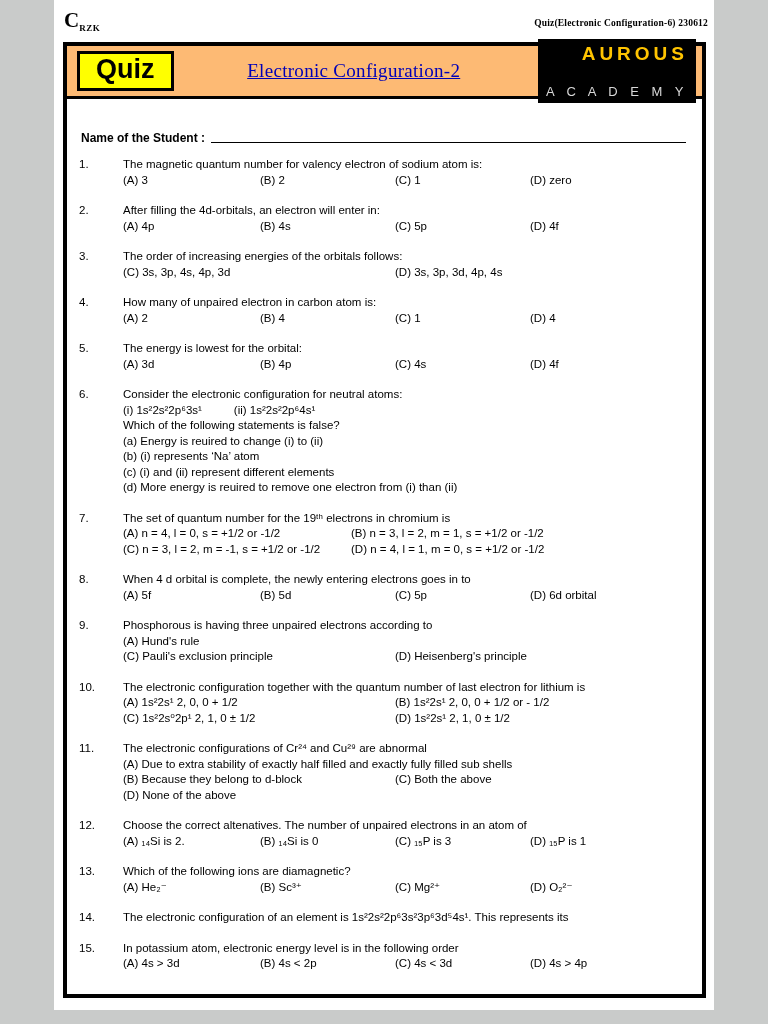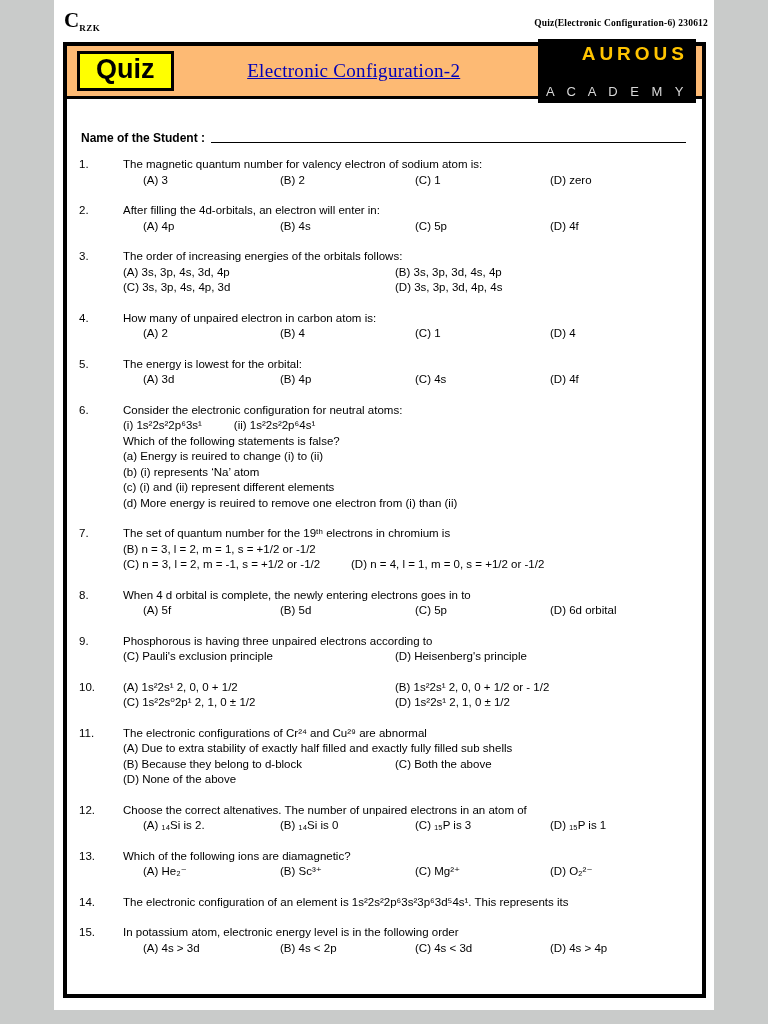--- a/index.html
+++ b/index.html
@@ -72,21 +72,21 @@
   .namelabel{font-size:12px;font-weight:bold;white-space:nowrap;}
   .namerule{flex:1;border-bottom:1.6px solid #000;margin:0 4px 2px 6px;height:1px;}
   .question{display:flex;margin-bottom:15px;}
   .qnum{flex:0 0 44px;line-height:15.5px;}
   .qbody{flex:1;min-width:0;}
   .stem{line-height:15.5px;white-space:nowrap;}
   .opt{line-height:15.5px;white-space:nowrap;}
   .row1{display:block;}
   .row2{display:grid;grid-template-columns:272px 1fr;}
   .row2.narrow{grid-template-columns:228px 1fr;}
-  .row4{display:grid;grid-template-columns:137px 135px 135px 1fr;margin-left:20px;}
+  .row4{display:grid;grid-template-columns:137px 135px 135px 1fr;}
 </style>
 </head>
 <body>
 
 <div class="page">
 
   <div class="topbar">
     <div class="corner-logo"><span class="c">C</span><span class="rzk">RZK</span></div>
     <div class="docref">Quiz(Electronic  Configuration-6) 230612</div>
   </div>
@@ -130,24 +130,20 @@
                 <div class="opt">(C) 5p</div>
                 <div class="opt">(D) 4f</div>
               </div>
             </div>
           </div>
           <div class="question">
             <div class="qnum">3.</div>
             <div class="qbody">
               <div class="stem">The order of increasing energies of the orbitals follows:</div>
               <div class="row2">
-                <div class="opt">(A) 3s, 3p, 4s, 3d, 4p</div>
-                <div class="opt">(B) 3s, 3p, 3d, 4s, 4p</div>
-              </div>
-              <div class="row2">
                 <div class="opt">(C) 3s, 3p, 4s, 4p, 3d</div>
                 <div class="opt">(D) 3s, 3p, 3d, 4p, 4s</div>
               </div>
             </div>
           </div>
           <div class="question">
             <div class="qnum">4.</div>
             <div class="qbody">
               <div class="stem">How many of unpaired electron in carbon atom is:</div>
               <div class="row4">
@@ -188,20 +184,21 @@
               <div class="row1">
                 <div class="opt">(d) More energy is reuired to remove one electron from (i) than (ii)</div>
               </div>
             </div>
           </div>
           <div class="question">
             <div class="qnum">7.</div>
             <div class="qbody">
               <div class="stem">The set of quantum number for the 19ᵗʰ electrons in chromium is</div>
               <div class="row2 narrow">
+                <div class="opt">(A) n = 4, l = 0, s = +1/2 or -1/2</div>
                 <div class="opt">(B) n = 3, l = 2, m = 1, s = +1/2 or -1/2</div>
               </div>
               <div class="row2 narrow">
                 <div class="opt">(C) n = 3, l = 2, m = -1, s = +1/2 or -1/2</div>
                 <div class="opt">(D) n = 4, l = 1, m = 0, s = +1/2 or -1/2</div>
               </div>
             </div>
           </div>
           <div class="question">
             <div class="qnum">8.</div>
@@ -213,30 +210,32 @@
                 <div class="opt">(C) 5p</div>
                 <div class="opt">(D) 6d orbital</div>
               </div>
             </div>
           </div>
           <div class="question">
             <div class="qnum">9.</div>
             <div class="qbody">
               <div class="stem">Phosphorous is having three unpaired electrons according to</div>
               <div class="row2">
+                <div class="opt">(A) Hund's rule</div>
               </div>
               <div class="row2">
                 <div class="opt">(C) Pauli's exclusion principle</div>
                 <div class="opt">(D) Heisenberg's principle</div>
               </div>
             </div>
           </div>
           <div class="question">
             <div class="qnum">10.</div>
             <div class="qbody">
+              <div class="stem">The electronic configuration together with the quantum number of last electron for lithium is</div>
               <div class="row2">
                 <div class="opt">(A) 1s²2s¹ 2, 0, 0 + 1/2</div>
                 <div class="opt">(B) 1s²2s¹ 2, 0, 0 + 1/2 or - 1/2</div>
               </div>
               <div class="row2">
                 <div class="opt">(C) 1s²2s⁰2p¹ 2, 1, 0 ± 1/2</div>
                 <div class="opt">(D) 1s²2s¹ 2, 1, 0 ± 1/2</div>
               </div>
             </div>
           </div>

